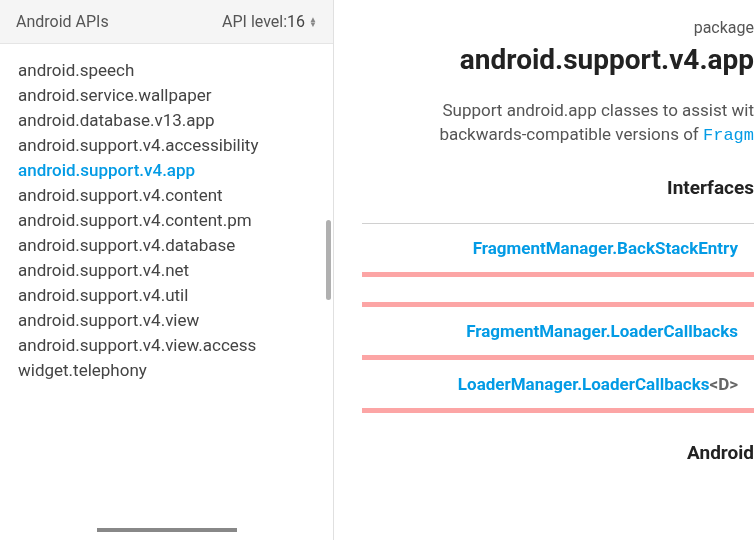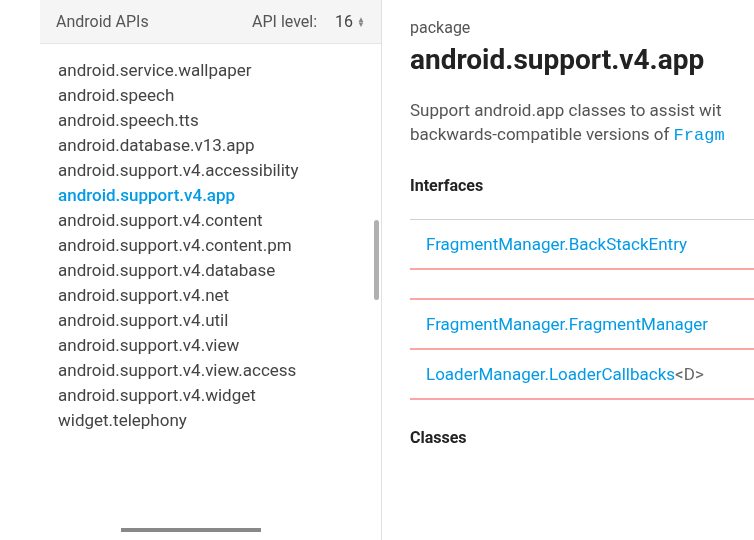--- a/index.html
+++ b/index.html
@@ -7,42 +7,41 @@
     font-family: Roboto, "Helvetica Neue", Arial, sans-serif;
     font-size: 14px;
     color: #333;
     background: #fff;
     width: 754px;
     height: 540px;
     overflow: hidden;
     display: flex;
   }
   .sidebar {
-    width: 382px;
+    width: 334px;
     flex-shrink: 0;
     border-right: 1px solid #e0e0e0;
     display: flex;
     flex-direction: column;
     position: relative;
-    padding-left: 40px;
   }
   .sidebar-header {
     display: flex;
     align-items: center;
     justify-content: space-between;
     padding: 12px 16px;
     background: #f5f5f5;
     font-size: 16px;
     color: #555;
     border-bottom: 1px solid #e5e5e5;
   }
   .api-level-group {
     display: flex;
     align-items: center;
-    gap: 18px;
+    gap: 0;
     color: #555;
     font-size: 16px;
   }
   .api-level-value {
     display: inline-flex;
     align-items: center;
     gap: 4px;
     color: #444;
   }
   .spinner-icon {
@@ -83,20 +82,21 @@
     border-top: 4px solid #888;
     width: 140px;
     margin: 0 auto;
     line-height: 10px;
     padding-top: 0;
   }
   .content {
     flex: 1;
     padding: 18px 0 0 28px;
     overflow: hidden;
+    text-align: right;
   }
   .overline {
     font-size: 16px;
     color: #555;
     margin-bottom: 6px;
   }
   .title {
     font-size: 28px;
     font-weight: 700;
     color: #222;
@@ -109,34 +109,35 @@
     line-height: 24px;
     margin-bottom: 28px;
     white-space: nowrap;
   }
   .desc .mono {
     font-family: "Courier New", monospace;
     color: #039be5;
     font-weight: 400;
   }
   .section-heading {
-    font-size: 16px;
+    font-size: 19px;
     font-weight: 700;
     color: #222;
     margin-bottom: 24px;
   }
   .iface-table {
     border-top: 1px solid #d0d0d0;
     margin-bottom: 28px;
   }
   .iface-row {
-    border-bottom: 2px solid #fca5a5;
+    border-bottom: 5px solid #fca5a5;
     padding: 14px 16px;
     font-size: 17px;
     white-space: nowrap;
+    font-weight: bold;
   }
   .iface-row.spacer {
     height: 30px;
     padding: 0;
   }
   .iface-link {
     color: #039be5;
     cursor: pointer;
   }
   .generic {
@@ -163,48 +164,46 @@
       <span class="api-level-value">
         <span>16</span>
         <span class="spinner-icon">
           <span>▲</span>
             <span>▼</span>
         </span>
       </span>
     </span>
   </div>
   <div class="package-list" id="package-list">
-    <div class="pkg-item">android.service.wallpaper</div>
-      <div class="pkg-item">android.speech</div>
-      <div class="pkg-item">android.speech.tts</div>
+    <div class="pkg-item">android.speech</div>
+      <div class="pkg-item">android.service.wallpaper</div>
       <div class="pkg-item">android.database.v13.app</div>
       <div class="pkg-item">android.support.v4.accessibility</div>
       <div class="pkg-item selected">android.support.v4.app</div>
       <div class="pkg-item">android.support.v4.content</div>
       <div class="pkg-item">android.support.v4.content.pm</div>
       <div class="pkg-item">android.support.v4.database</div>
       <div class="pkg-item">android.support.v4.net</div>
       <div class="pkg-item">android.support.v4.util</div>
       <div class="pkg-item">android.support.v4.view</div>
       <div class="pkg-item">android.support.v4.view.access</div>
-      <div class="pkg-item">android.support.v4.widget</div>
       <div class="pkg-item">widget.telephony</div>
       <div class="scroll-indicator"></div>
   </div>
   <div class="sidebar-handle">…</div>
 </div>
 
 <div class="content">
   <div class="overline">package</div>
   <div class="title">android.support.v4.app</div>
   <div class="desc">
     <span>Support android.app classes to assist wit</span><br>
     <span>backwards-compatible versions of </span><span class="mono">Fragm</span>
   </div>
   <div class="section-heading">Interfaces</div>
   <div class="iface-table" id="iface-table">
       <div class="iface-row"><span class="iface-link">FragmentManager.BackStackEntry</span></div>
       <div class="iface-row spacer"></div>
-      <div class="iface-row"><span class="iface-link">FragmentManager.FragmentManager</span></div>
+      <div class="iface-row"><span class="iface-link">FragmentManager.LoaderCallbacks</span></div>
       <div class="iface-row"><span class="iface-link">LoaderManager.LoaderCallbacks</span><span class="generic">&lt;D&gt;</span></div>
     </div>
-  <div class="section-heading">Classes</div>
+  <div class="section-heading">Android</div>
 </div>
 
 </body></html>

